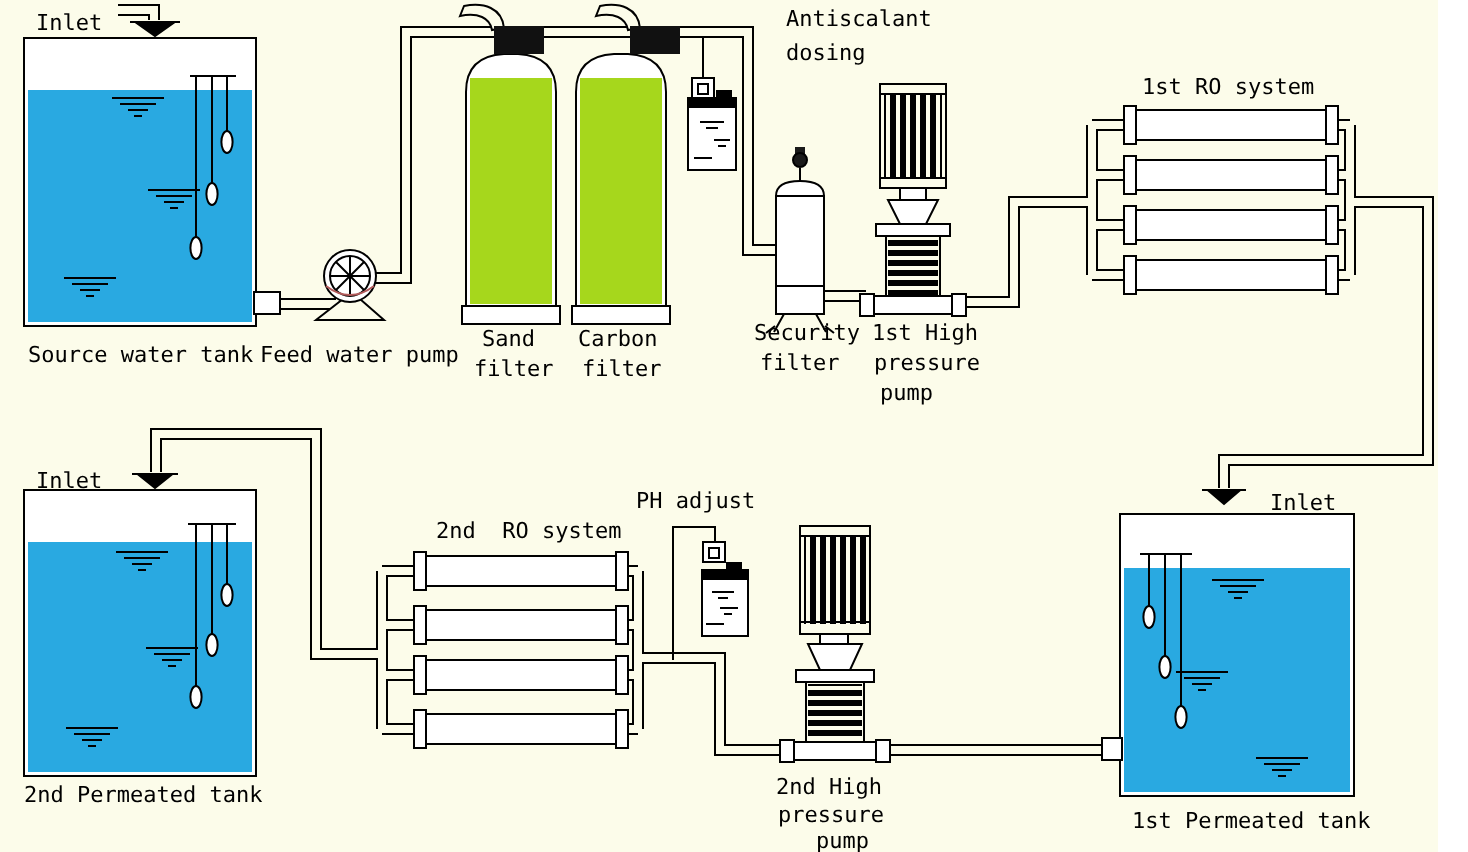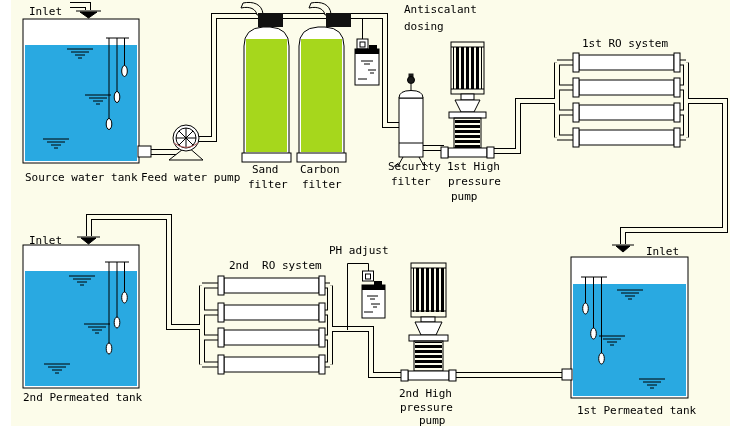--- a/index.html
+++ b/index.html
@@ -1,16 +1,16 @@
 <!DOCTYPE html>
 <html><head>
 <meta charset="utf-8">
 <style>
   html,body{margin:0;padding:0;}
-  #stage{position:relative;width:719px;height:426px;overflow:hidden;margin-left:11px;}
+  #stage{position:relative;width:719px;height:426px;overflow:hidden;}
   svg{display:block;}
   text.lbl{font-family:"DejaVu Sans Mono","Liberation Mono",monospace;font-size:11px;fill:#000;}
 </style>
 </head>
 <body>
 
 <div id="stage">
 <svg width="734" height="426" viewBox="0 0 734 426" xmlns="http://www.w3.org/2000/svg">
   <defs>
     <pattern id="vstr" width="5" height="4" patternUnits="userSpaceOnUse">

